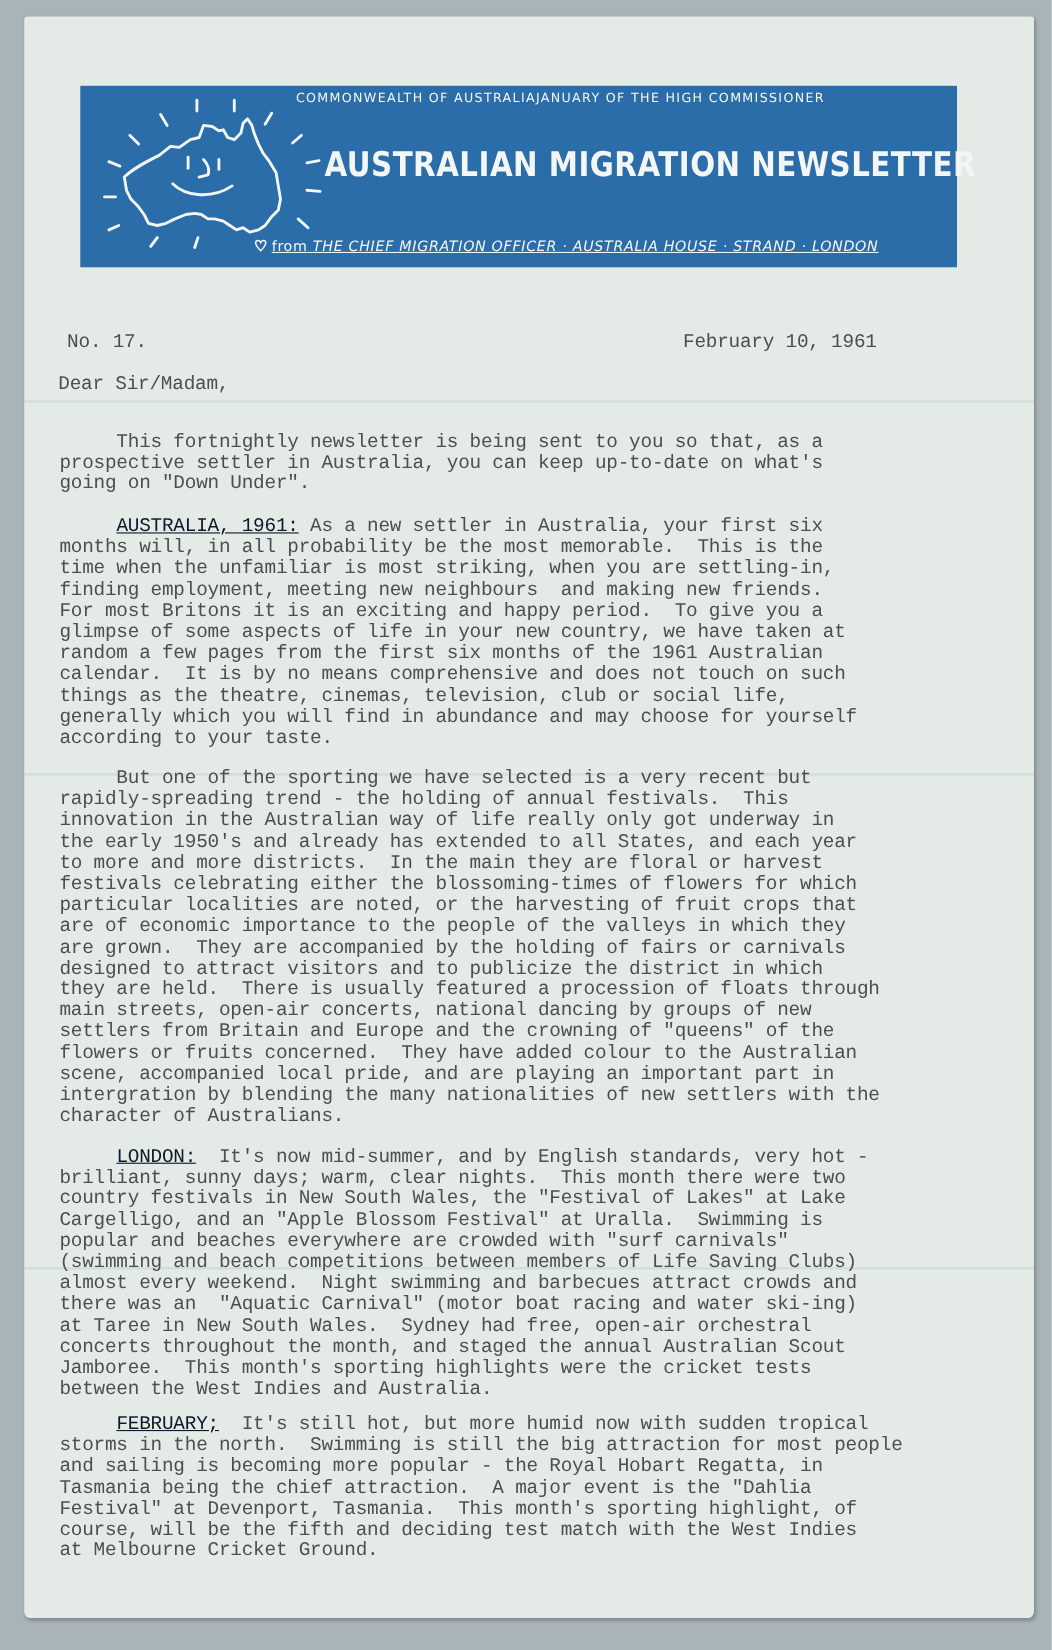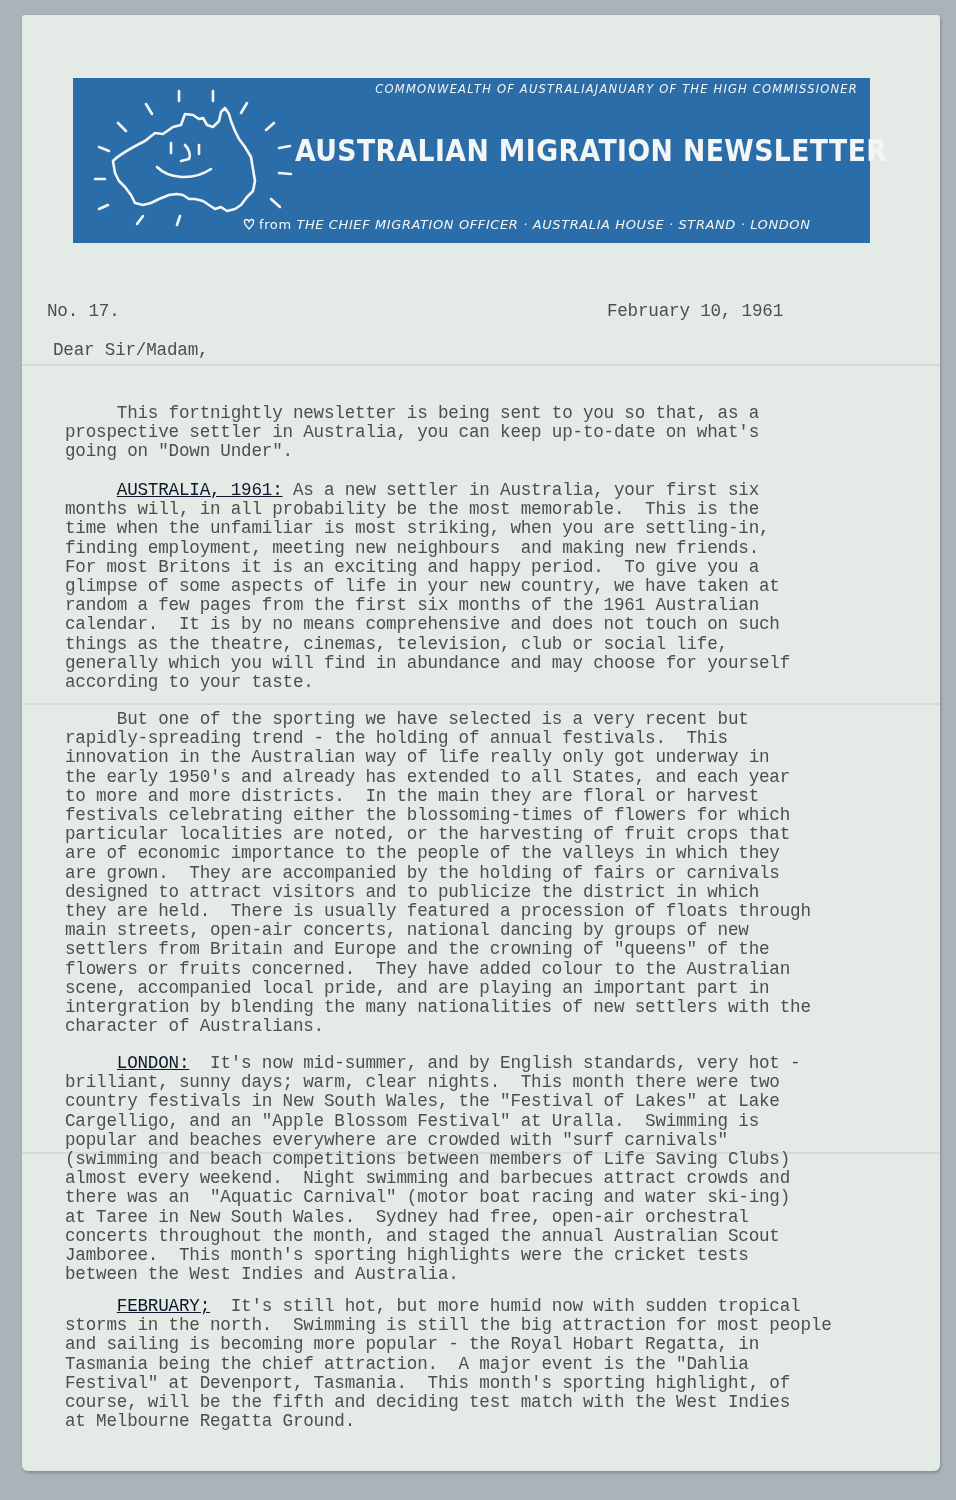--- a/index.html
+++ b/index.html
@@ -19,52 +19,53 @@
     position: absolute; left: 0; width: 100%; height: 2px;
     background: rgba(200,210,205,0.6);
   }
   .banner {
     position: absolute; left: 51px; top: 63px; width: 797px; height: 165px;
     background: #2b6da8; color: #f3f6f4;
   }
   .banner .logo { position: absolute; left: 20px; top: 3px; width: 200px; height: 158px; }
   .banner .top-line {
     position: absolute; top: 4px; left: 196px; right: 12px;
-    display: flex; justify-content: flex-end;
-    font-family: "DejaVu Sans", sans-serif; font-size: 11.5px; letter-spacing: 1.2px; font-style: italic;
+    display: flex; justify-content: flex-start;
+    font-family: "DejaVu Sans", sans-serif; font-size: 11.5px; letter-spacing: 1.2px;
   }
   .banner .title {
     position: absolute; top: 54px; left: 222px; right: 12px;
     font-family: "DejaVu Sans", sans-serif; font-weight: bold;
     font-size: 31px; letter-spacing: 0.5px;
     transform: scaleX(0.86); transform-origin: left center;
     white-space: nowrap;
   }
   .banner .from-line {
-    position: absolute; top: 139px; left: 170px; right: 8px;
+    position: absolute; top: 139px; left: 158px; right: 8px;
     font-family: "DejaVu Sans", sans-serif; font-size: 13px; letter-spacing: 0.6px;
     white-space: nowrap;
+    text-decoration: underline;
   }
   .banner .from-line .heart { display: inline-block; width: 12px; height: 12px; vertical-align: -1px; margin-right: 4px; }
   .banner .from-line .it { font-style: italic; }
 
   .typed {
     color: #4a4f52;
     font-size: 17.6px;
     line-height: 19.2px;
     letter-spacing: -0.2px;
   }
   .header-row {
-    position: absolute; top: 302px; left: 47px; width: 736px;
+    position: absolute; top: 302px; left: 61px; width: 736px;
     display: flex; justify-content: space-between; gap: 24px;
   }
   .salutation { position: absolute; top: 341px; left: 53px; }
   .para {
     position: absolute; left: 53px; width: 840px; white-space: pre;
-    margin: 12px;
+    margin: 1px;
   }
   .para .head { text-decoration: underline; color: #0f172a; }
 </style>
 </head>
 <body>
 
 <div class="page">
   <div class="fold" style="top:349px"></div>
   <div class="fold" style="top:688px"></div>
   <div class="fold" style="top:1137px"></div>
@@ -160,14 +161,14 @@
 <span>concerts throughout the month, and staged the annual Australian Scout</span>
 <span>Jamboree.  This month's sporting highlights were the cricket tests</span>
 <span>between the West Indies and Australia.</span></div>
 
   <div class="para" style="top:1285px">     <span class="head">FEBRUARY;</span><span>  It's still hot, but more humid now with sudden tropical</span>
 <span>storms in the north.  Swimming is still the big attraction for most people</span>
 <span>and sailing is becoming more popular - the Royal Hobart Regatta, in</span>
 <span>Tasmania being the chief attraction.  A major event is the "Dahlia</span>
 <span>Festival" at Devenport, Tasmania.  This month's sporting highlight, of</span>
 <span>course, will be the fifth and deciding test match with the West Indies</span>
-<span>at Melbourne Regatta Ground.</span></div>
+<span>at Melbourne Cricket Ground.</span></div>
 </div>
 
 </body></html>

